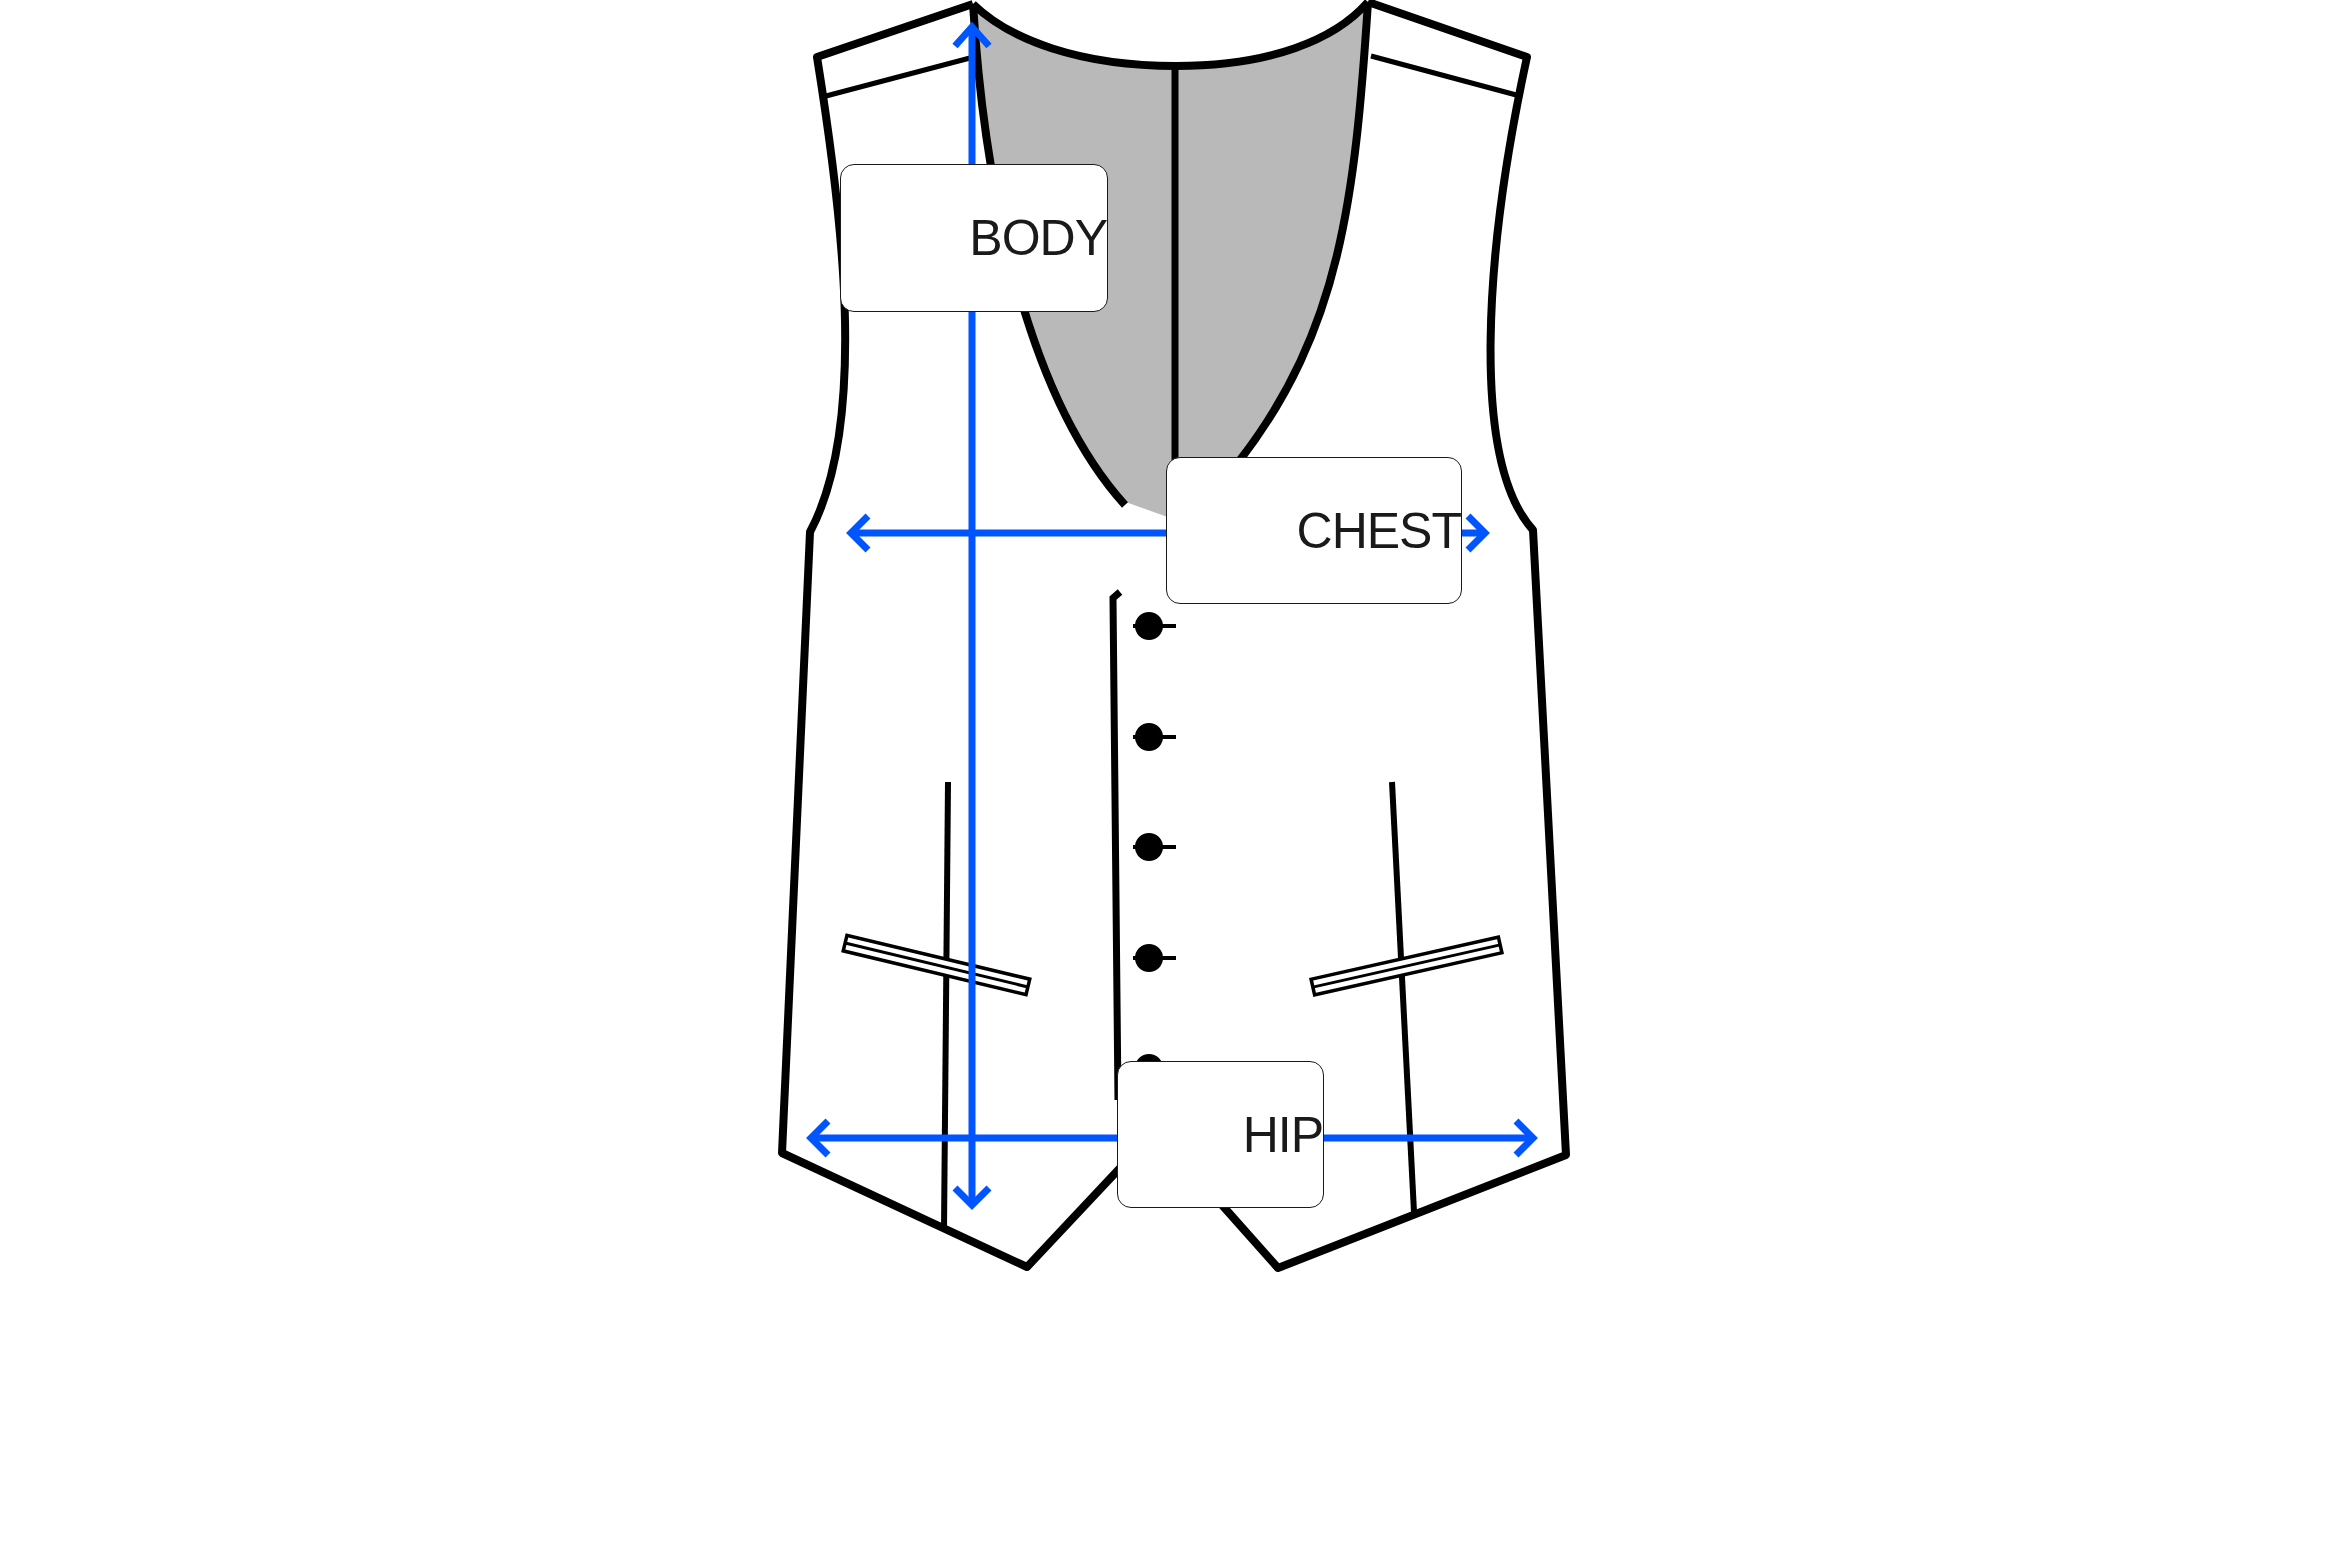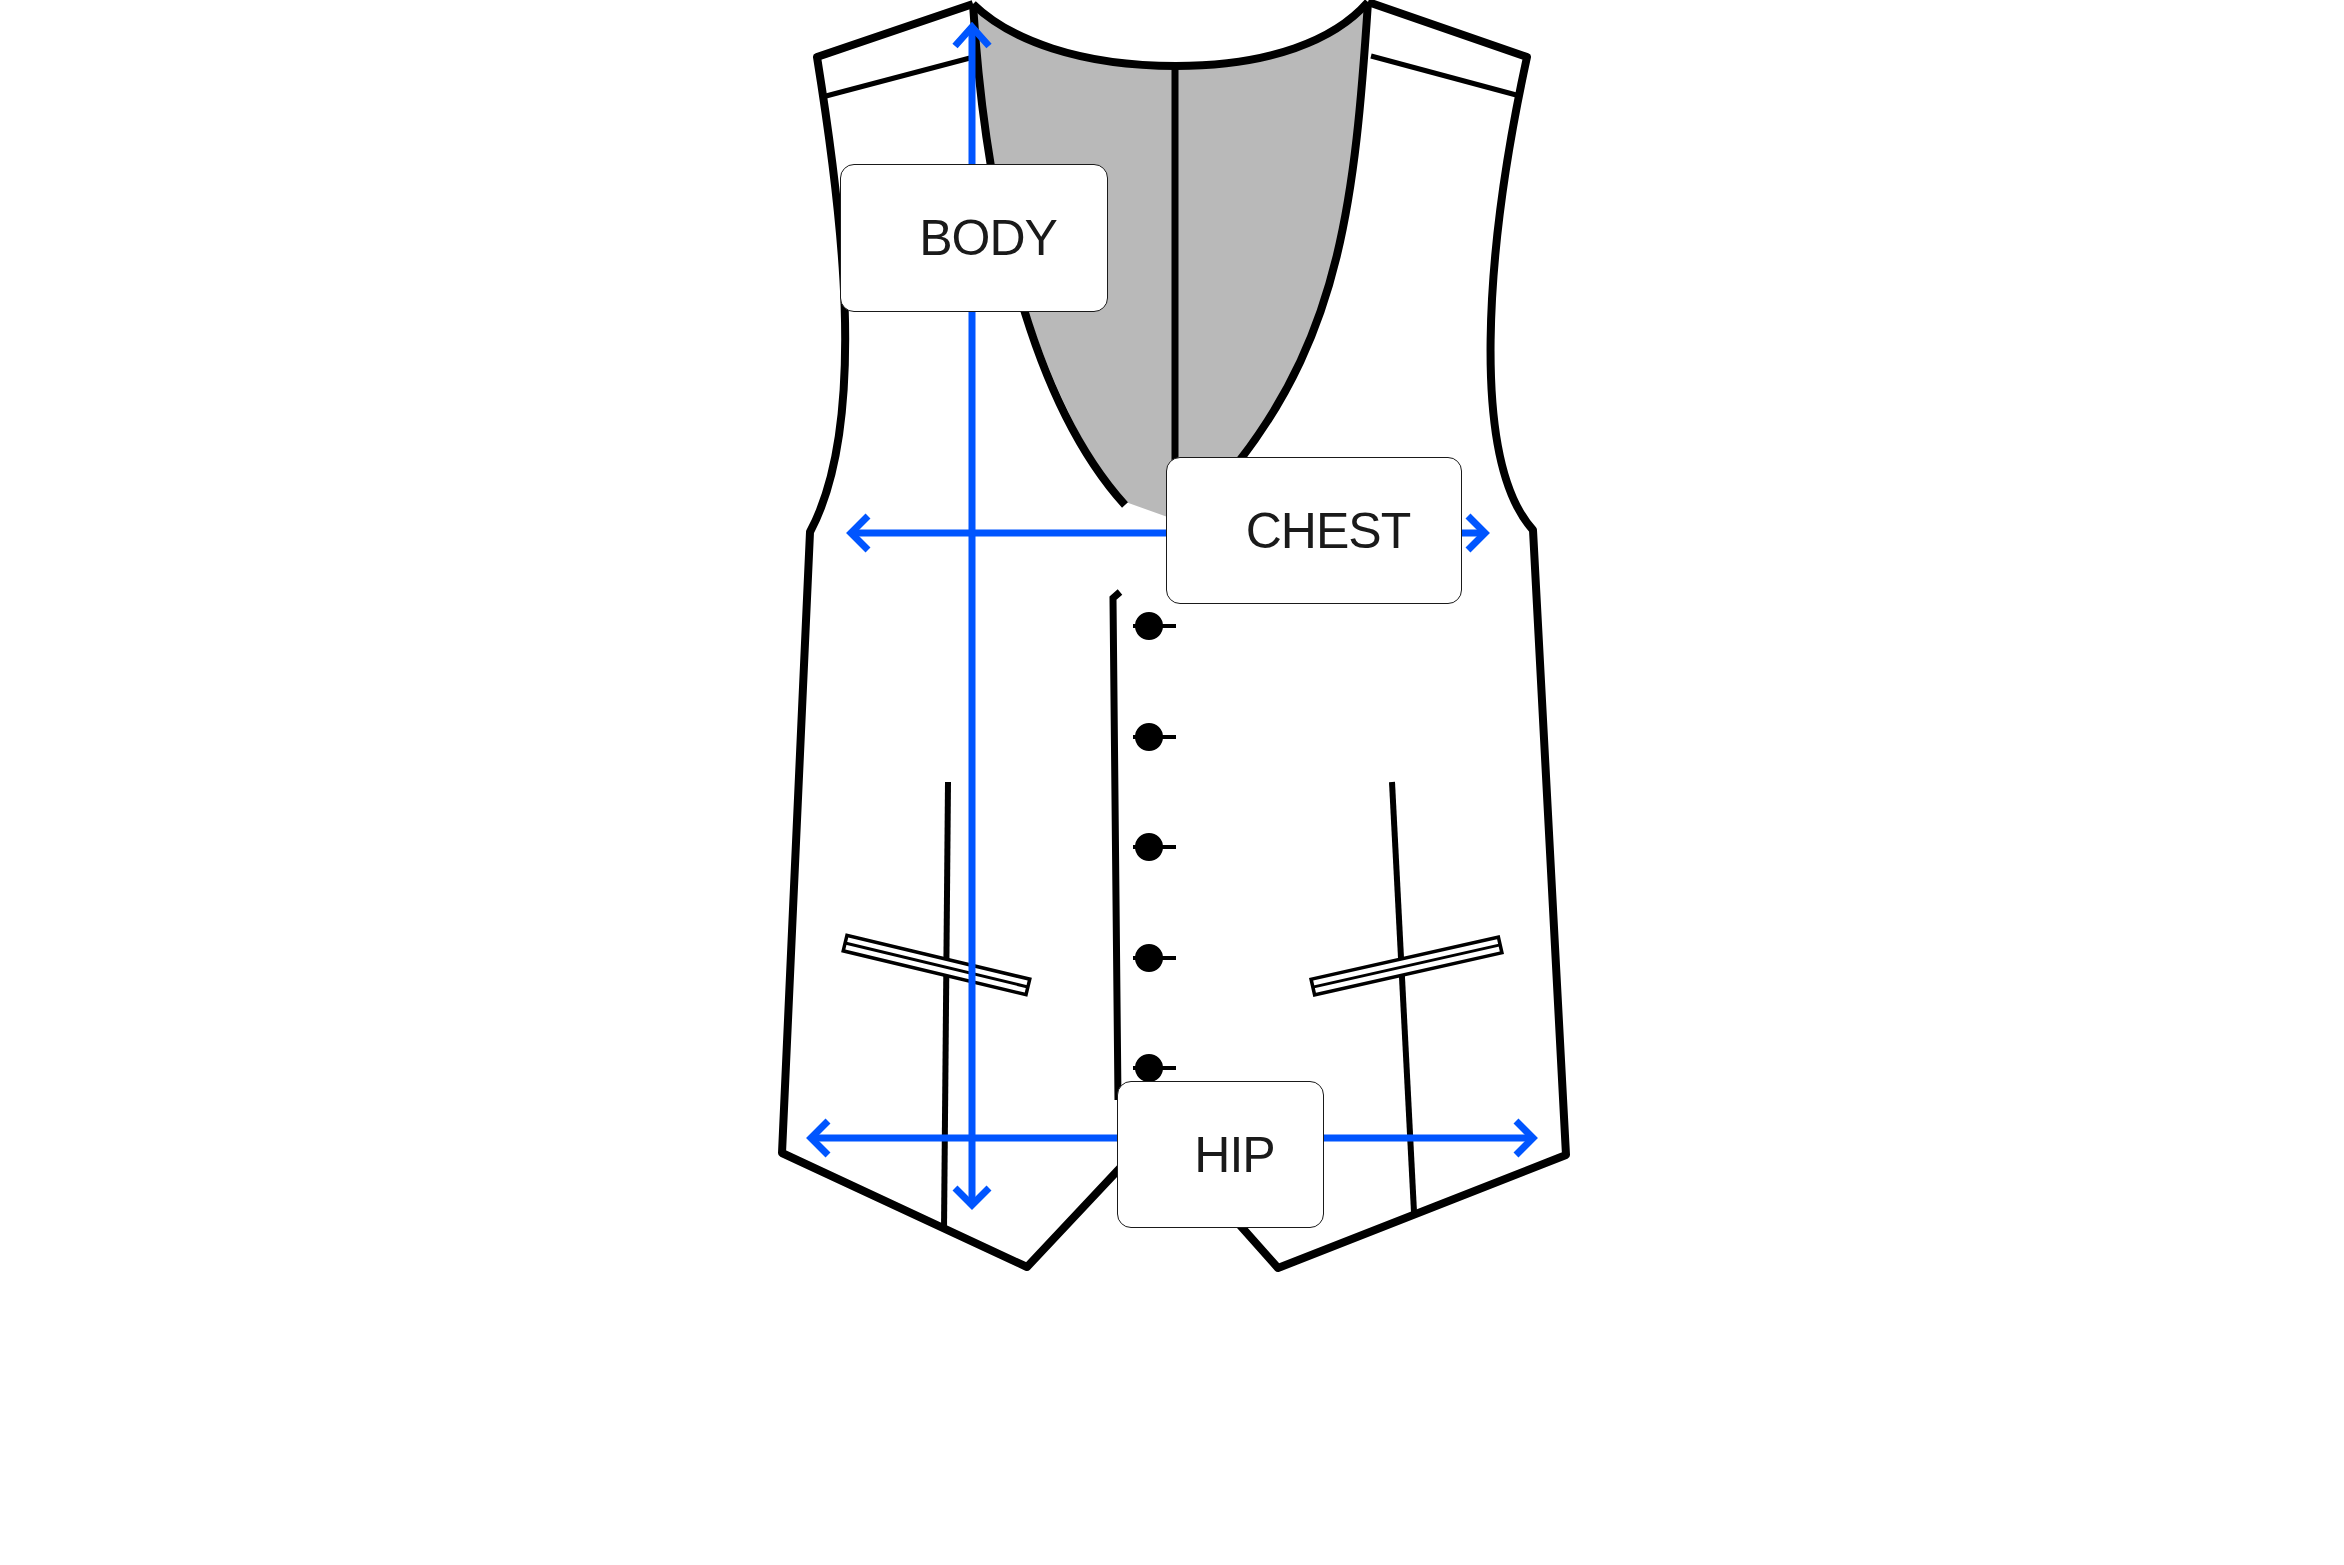--- a/index.html
+++ b/index.html
@@ -1,18 +1,18 @@
 <!DOCTYPE html>
 <html><head>
 <meta charset="utf-8">
 <style>
   html,body{margin:0;padding:0;background:#ffffff;}
   body{width:2344px;height:1565px;position:relative;overflow:hidden;font-family:"Liberation Sans",sans-serif;}
   #diagram{position:absolute;left:0;top:0;width:2344px;height:1565px;}
-  .label-box{position:absolute;background:#ffffff;border:1.5px solid #1a1a1a;border-radius:14px;box-sizing:border-box;display:flex;align-items:center;justify-content:center;padding-left:28px;}
+  .label-box{position:absolute;background:#ffffff;border:1.5px solid #1a1a1a;border-radius:14px;box-sizing:border-box;display:flex;align-items:center;justify-content:flex-end;padding-left:28px;}
   .label-text{font-family:"Liberation Sans",sans-serif;font-size:50px;color:#1a1a1a;letter-spacing:-1px;}
 </style>
 </head>
 <body>
 
 <svg id="diagram" viewBox="0 0 2344 1565" xmlns="http://www.w3.org/2000/svg">
 
   <path d="M973,4 C1010,35 1080,66 1176,66 C1270,66 1335,40 1368,2
            C1360,150 1350,300 1240,460 L1176,520 L1120,500
            C1050,400 990,250 973,4 Z" fill="#b9b9b9" stroke="none"></path>
@@ -83,15 +83,15 @@
     <polyline points="1516,1121 1533,1138 1516,1155"></polyline>
   </g>
 </svg>
 
 <div class="label-box" style="left:840px;top:164px;width:268px;height:148px;">
   <span class="label-text">BODY</span>
 </div>
 <div class="label-box" style="left:1166px;top:457px;width:296px;height:147px;">
   <span class="label-text">CHEST</span>
 </div>
-<div class="label-box" style="left:1117px;top:1061px;width:207px;height:147px;margin-top:20px;">
+<div class="label-box" style="left:1117px;top:1061px;width:207px;height:147px;">
   <span class="label-text">HIP</span>
 </div>
 
 </body></html>

